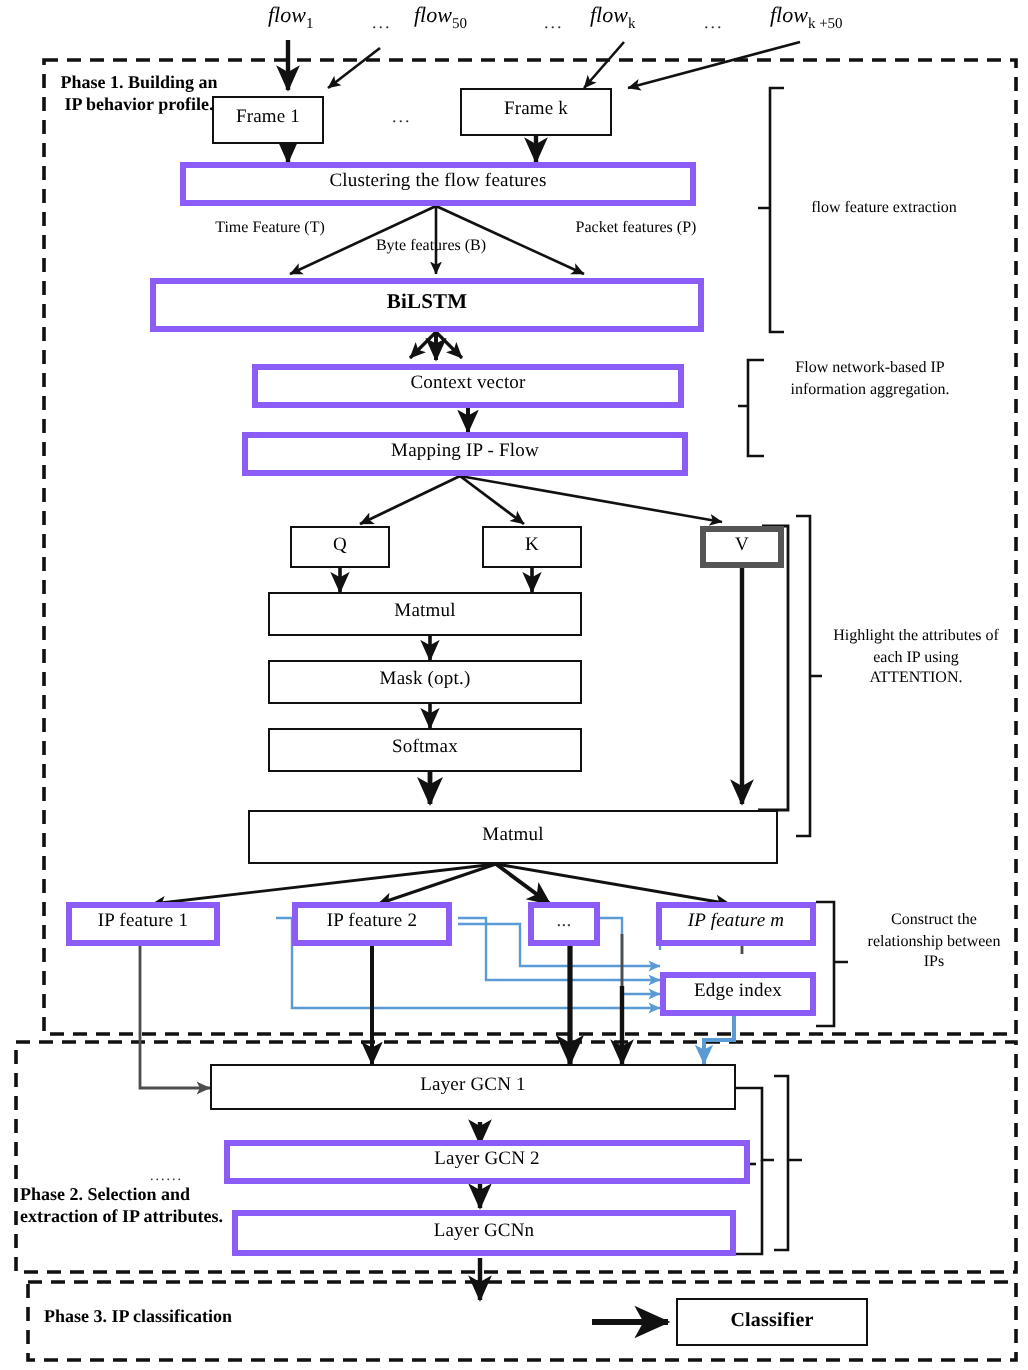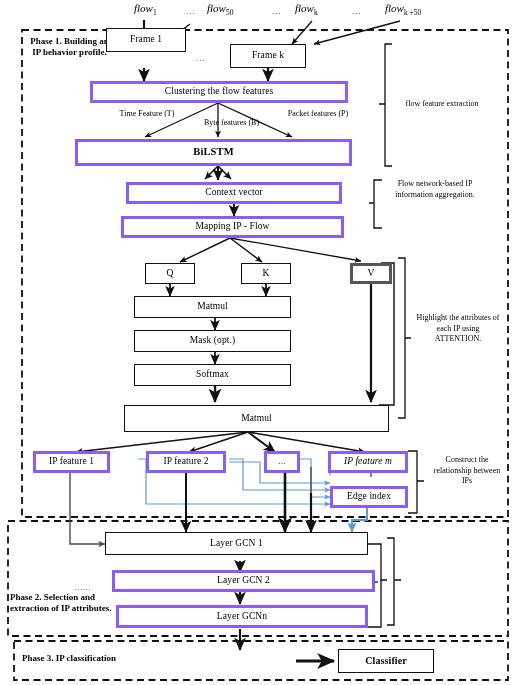--- a/index.html
+++ b/index.html
@@ -159,34 +159,34 @@
   <div class="flowlbl" style="left:134px;top:2px;"><span>flow</span><sub>1</sub></div>
   <div class="dots" style="left:186px;top:6px;">...</div>
   <div class="flowlbl" style="left:207px;top:2px;"><span>flow</span><sub>50</sub></div>
   <div class="dots" style="left:272px;top:6px;">...</div>
   <div class="flowlbl" style="left:295px;top:2px;"><span>flow</span><sub>k</sub></div>
   <div class="dots" style="left:352px;top:6px;">...</div>
   <div class="flowlbl" style="left:385px;top:2px;"><span>flow</span><sub>k +50</sub></div>
 
   <div class="phaselbl" style="left:27px;top:36px;width:85px;">Phase 1. Building an IP behavior profile.</div>
 
-  <div class="box thick" style="left:106px;top:28px;width:80px;height:24px;">
+  <div class="box thick" style="left:106px;top:48px;width:56px;height:24px;">
     <span>Frame 1</span>
   </div>
   <div class="dots" style="left:196px;top:53px;">...</div>
   <div class="box thick" style="left:230px;top:44px;width:76px;height:24px;">
     <span>Frame k</span>
   </div>
 
   <div class="box" style="left:90px;top:81px;width:258px;height:22px;">
     <span>Clustering the flow features</span>
   </div>
 
-  <div class="lbl" style="left:97px;top:109px;width:100px;">Time Feature (T)</div>
-  <div class="lbl" style="left:184px;top:118px;width:95px;">Byte features (B)</div>
+  <div class="lbl" style="left:85px;top:109px;width:100px;">Time Feature (T)</div>
+  <div class="lbl" style="left:168px;top:118px;width:95px;">Byte features (B)</div>
   <div class="lbl" style="left:268px;top:109px;width:100px;">Packet features (P)</div>
 
   <div class="box bold" style="left:75px;top:139px;width:277px;height:27px;font-size:10.5px;">
     <span>BiLSTM</span>
   </div>
 
   <div class="box" style="left:126px;top:182px;width:216px;height:22px;">
     <span>Context vector</span>
   </div>
 

